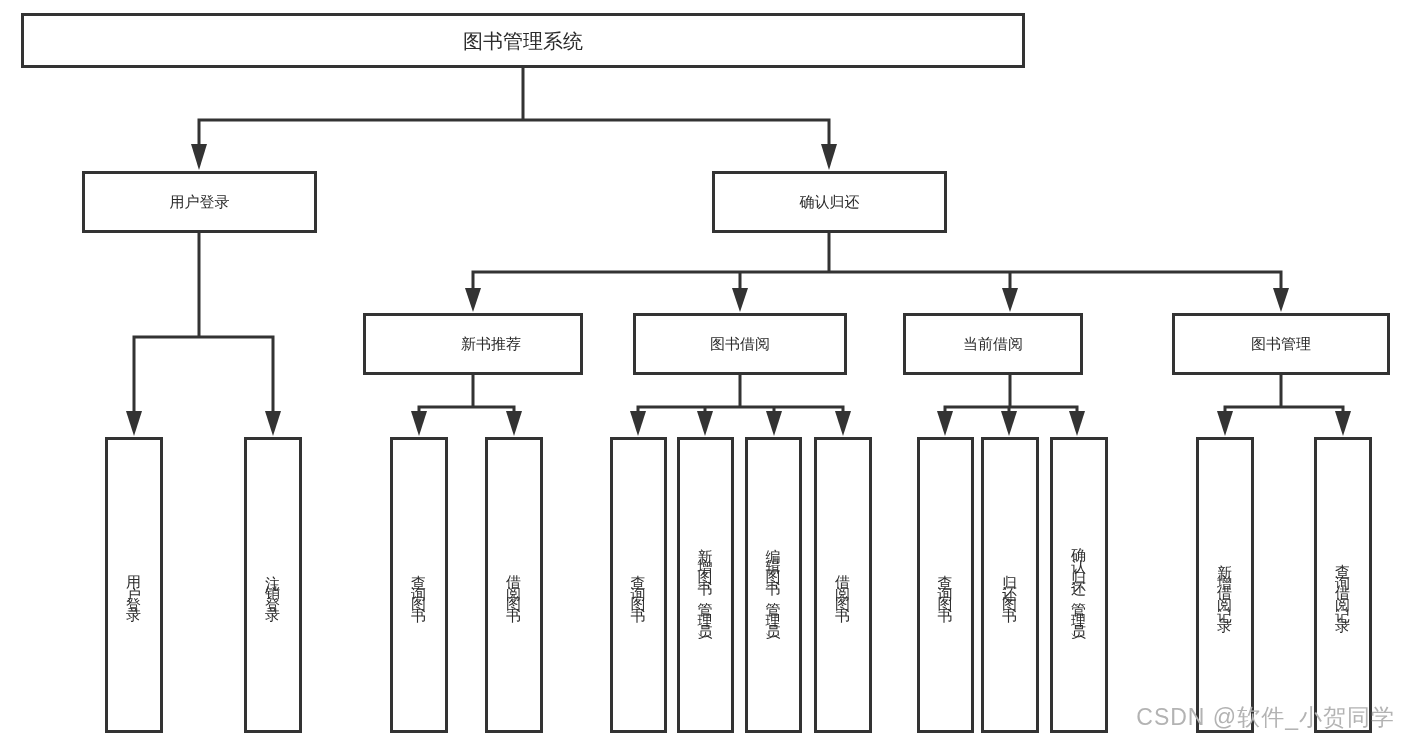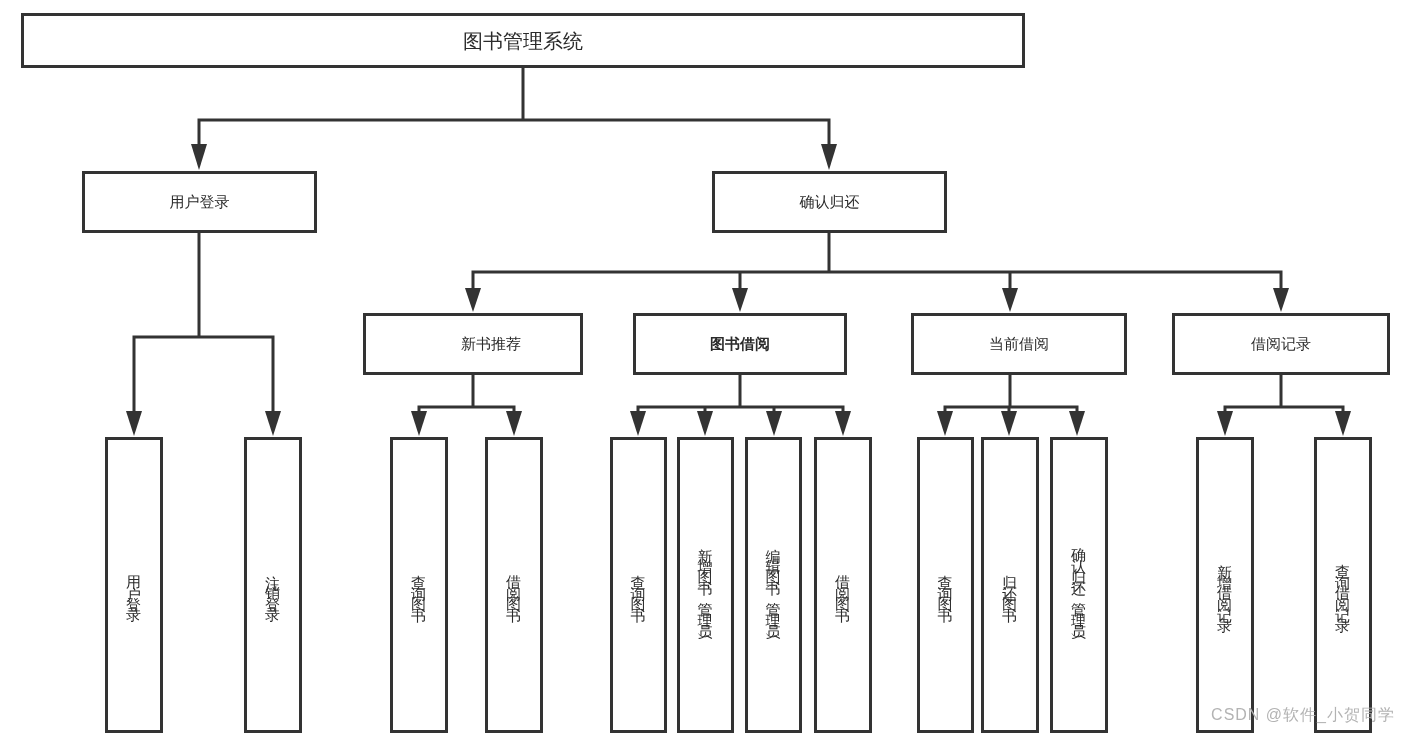--- a/index.html
+++ b/index.html
@@ -44,22 +44,22 @@
   }
   .node .vtext {
     writing-mode: vertical-rl;
     text-orientation: mixed;
     letter-spacing: 11px;
     line-height: 1;
   }
   .watermark {
     position: absolute;
     right: 10px;
-    bottom: 21px;
-    font-size: 16px;
+    bottom: 14px;
+    font-size: 23px;
     color: var(--watermark);
     letter-spacing: 1px;
     white-space: nowrap;
   }
 </style>
 </head>
 <body>
 
 <div class="canvas">
 
@@ -113,28 +113,28 @@
   <div class="node" style="left:82px; top:171px; width:235px; height:62px;">
     <span>用户登录</span>
   </div>
   <div class="node" style="left:712px; top:171px; width:235px; height:62px;">
     <span>确认归还</span>
   </div>
 
   <div class="node" style="left:363px; top:313px; width:220px; height:62px;padding-left:36px;">
     <span>新书推荐</span>
   </div>
-  <div class="node" style="left:633px; top:313px; width:214px; height:62px;font-weight:bold;">
+  <div class="node" style="left:633px; top:313px; width:214px; height:62px;">
     <span>图书借阅</span>
   </div>
-  <div class="node" style="left:903px; top:313px; width:216px; height:62px;margin-left:8px;">
+  <div class="node" style="left:903px; top:313px; width:180px; height:62px;">
     <span>当前借阅</span>
   </div>
   <div class="node" style="left:1172px; top:313px; width:218px; height:62px;">
-    <span>借阅记录</span>
+    <span>图书管理</span>
   </div>
 
   <div class="node" style="left:105px; top:437px; width:58px; height:296px;">
     <span class="vtext">用户登录</span>
   </div>
   <div class="node" style="left:244px; top:437px; width:58px; height:296px;">
     <span class="vtext">注销登录</span>
   </div>
 
   <div class="node" style="left:390px; top:437px; width:58px; height:296px;">

